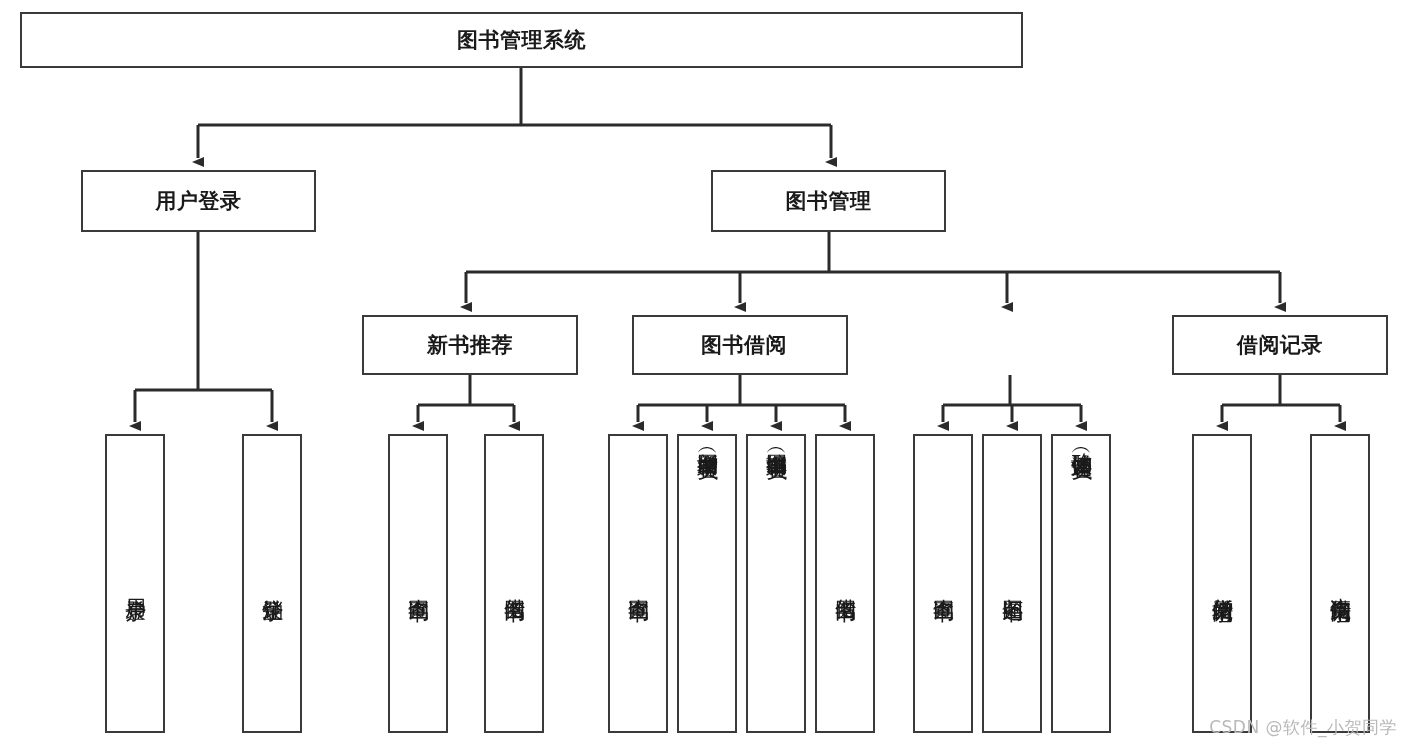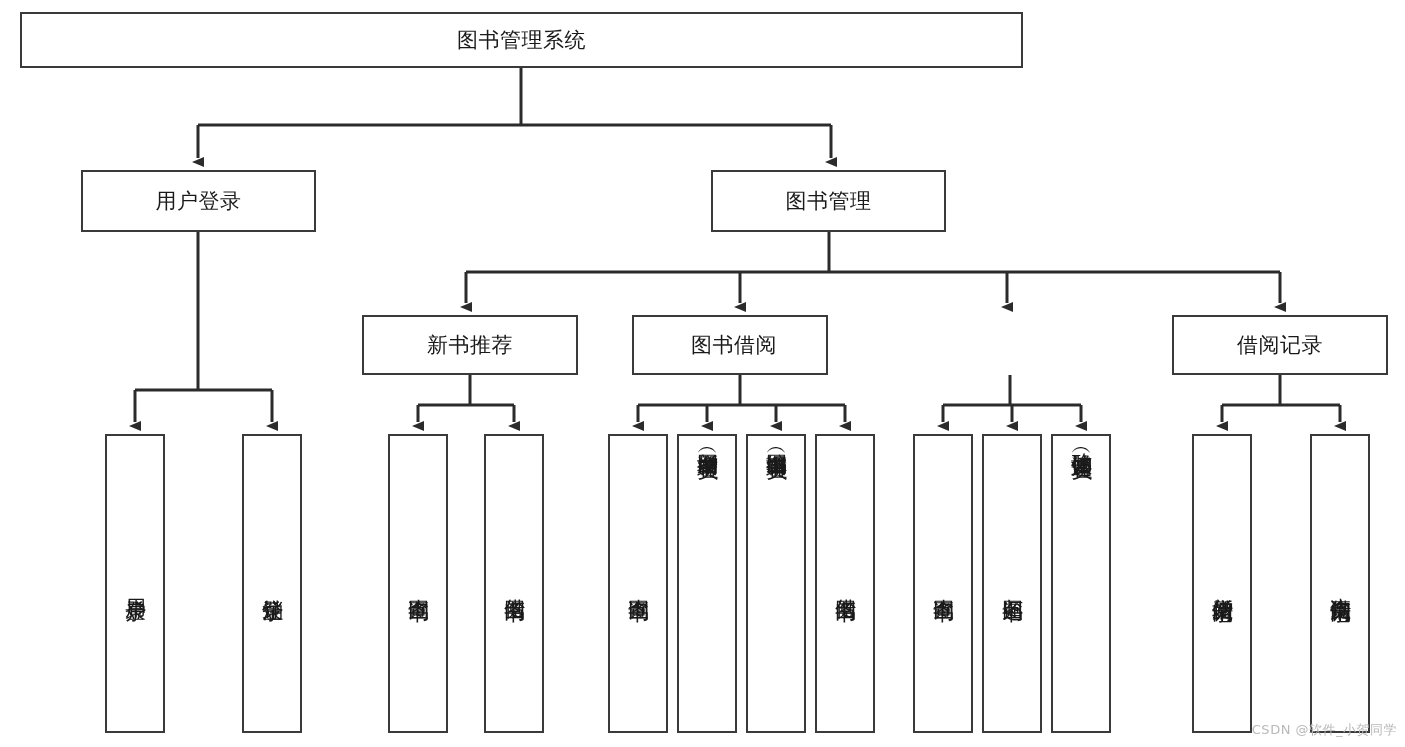--- a/index.html
+++ b/index.html
@@ -34,20 +34,21 @@
     border: 2px solid #3a3a3a;
     display: flex;
     align-items: center;
     justify-content: center;
     color: #1a1a1a;
   }
   .node-h {
     font-size: 21px;
     letter-spacing: 0.5px;
     white-space: nowrap;
+    font-weight: bold;
   }
   .node-v {
     writing-mode: vertical-rl;
     text-orientation: upright;
     font-size: 21px;
     line-height: 1.32;
     letter-spacing: 1px;
     white-space: nowrap;
     text-align: center;
   }
@@ -55,21 +56,21 @@
     display: flex;
     align-items: center;
     justify-content: center;
     width: 100%;
     height: 100%;
   }
   #watermark {
     position: absolute;
     right: 8px;
     bottom: 8px;
-    font-size: 13px;
+    font-size: 17px;
     color: #b9b9b9;
     white-space: nowrap;
     letter-spacing: 0.5px;
   }
 </style>
 </head>
 <body>
 
 <div id="diagram-root">
 
@@ -130,21 +131,21 @@
   <div class="node node-h" style="left:81px; top:170px; width:235px; height:62px;">
     <span>用户登录</span>
   </div>
   <div class="node node-h" style="left:711px; top:170px; width:235px; height:62px;text-align:center;">
     <span>图书管理</span>
   </div>
 
   <div class="node node-h" style="left:362px; top:315px; width:216px; height:60px;">
     <span>新书推荐</span>
   </div>
-  <div class="node node-h" style="left:632px; top:315px; width:196px; height:60px;padding-left:8px;">
+  <div class="node node-h" style="left:632px; top:315px; width:216px; height:60px;padding-left:8px;">
     <span>图书借阅</span>
   </div>
   <div class="node node-h" style="left:1172px; top:315px; width:216px; height:60px;text-align:right;">
     <span>借阅记录</span>
   </div>
 
   <div class="node" style="left:105px; top:434px; width:60px; height:299px;">
     <div class="node-v-wrap">
       <span class="node-v">用户登录</span>
     </div>

